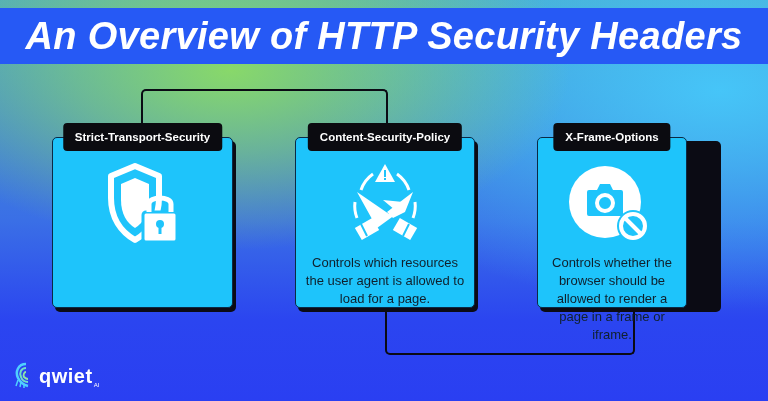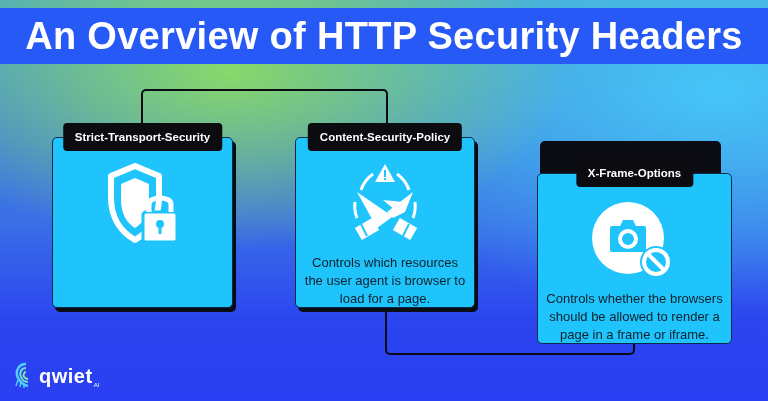--- a/index.html
+++ b/index.html
@@ -8,21 +8,21 @@
       position: relative;
       font-family: "Liberation Sans", sans-serif;
       background:
         radial-gradient(ellipse 340px 180px at 230px 70px, rgba(140,220,100,0.95) 0%, rgba(140,220,100,0.55) 45%, rgba(140,220,100,0) 100%),
         radial-gradient(ellipse 420px 220px at 720px 90px, rgba(70,200,250,0.95) 0%, rgba(70,200,250,0) 100%),
         linear-gradient(180deg, #4aa6c8 0%, #3a6fe6 55%, #2b45f0 80%, #2a3ff2 100%);
     }
     .title-bar {
       position: absolute; left: 0; top: 8px; width: 768px; height: 56px;
       background: #2659f5;
-      display: flex; align-items: center; justify-content: center;
+      display: flex; align-items: center; justify-content: center; font-style: italic;
     }
     .title-text {
       color: #fff; font-weight: 700; font-size: 38px; letter-spacing: 0.3px;
       font-family: "Liberation Sans", sans-serif;
     }
     .connector {
       position: absolute; border: 2px solid #0b0b14;
     }
     .connector.top { left: 141px; top: 89px; width: 247px; height: 52px; border-bottom: none; border-radius: 5px 5px 0 0; }
     .connector.bottom { left: 385px; top: 305px; width: 250px; height: 50px; border-top: none; border-radius: 0 0 5px 5px; }
@@ -84,37 +84,37 @@
       <rect x="41" y="8" width="2" height="7" fill="#1ec4fb"></rect>
       <rect x="41" y="16" width="2" height="2" fill="#1ec4fb"></rect>
       <path d="M14 30 L46 52 L52 48 L40 38 L60 40 L56 50 L34 66 Z" fill="#fff"></path>
       <path d="M70 30 L44 50 L50 56 L62 50 Z" fill="#fff"></path>
       <rect x="14" y="60" width="20" height="14" transform="rotate(-30 24 67)" fill="#fff"></rect>
       <rect x="52" y="60" width="20" height="14" transform="rotate(30 62 67)" fill="#fff"></rect>
       <line x1="18" y1="62" x2="24" y2="74" stroke="#1ec4fb" stroke-width="2"></line>
       <line x1="66" y1="62" x2="60" y2="74" stroke="#1ec4fb" stroke-width="2"></line>
     </svg>
   </div>
-  <p class="card-desc">Controls which resources the user agent is browser to load for a page.</p>
+  <p class="card-desc">Controls which resources the user agent is allowed to load for a page.</p>
 </div>
 
 <div class="card-shadow" style="left:540px;top:141px;width:181px;height:171px;"></div>
-<div class="card" style="left:537px;top:137px;width:195px;height:171px;margin-top:36px;">
+<div class="card" style="left:537px;top:137px;width:150px;height:171px;">
   <div class="card-label">X-Frame-Options</div>
   <div class="card-icon">
     <svg width="90" height="84" viewBox="0 0 90 84">
       <circle cx="38" cy="40" r="36" fill="#fff"></circle>
       <path d="M22 28 L30 28 L33 22 L43 22 L46 28 L54 28 Q56 28 56 30 L56 52 Q56 54 54 54 L22 54 Q20 54 20 52 L20 30 Q20 28 22 28 Z" fill="#1ec4fb"></path>
       <circle cx="38" cy="41" r="8" fill="none" stroke="#fff" stroke-width="4"></circle>
       <circle cx="66" cy="64" r="16" fill="#1ec4fb"></circle>
       <circle cx="66" cy="64" r="12" fill="none" stroke="#fff" stroke-width="4"></circle>
       <line x1="57.5" y1="55.5" x2="74.5" y2="72.5" stroke="#fff" stroke-width="4"></line>
     </svg>
   </div>
-  <p class="card-desc">Controls whether the browsers should be allowed to render a page in a frame or iframe.</p>
+  <p class="card-desc">Controls whether the browser should be allowed to render a page in a frame or iframe.</p>
 </div>
 
 <div class="logo">
   <svg width="22" height="26" viewBox="0 0 22 26">
     <path d="M12 2 C4 2 1 10 4 16 C6 20 10 23 14 24" fill="none" stroke="#4fd0ff" stroke-width="2.5"></path>
     <path d="M12 6 C7 6 5 11 7 15 C8 18 11 20 14 20" fill="none" stroke="#6fe0c8" stroke-width="2"></path>
     <path d="M12 10 C10 10 9 13 10 15 C11 16 12 17 14 17" fill="none" stroke="#8fe6a8" stroke-width="1.8"></path>
     <path d="M4 18 L2 24 M7 20 L6 25 M10 22 L10 26" stroke="#4fd0ff" stroke-width="1.5"></path>
   </svg>
   <span class="logo-text">qwiet</span>

